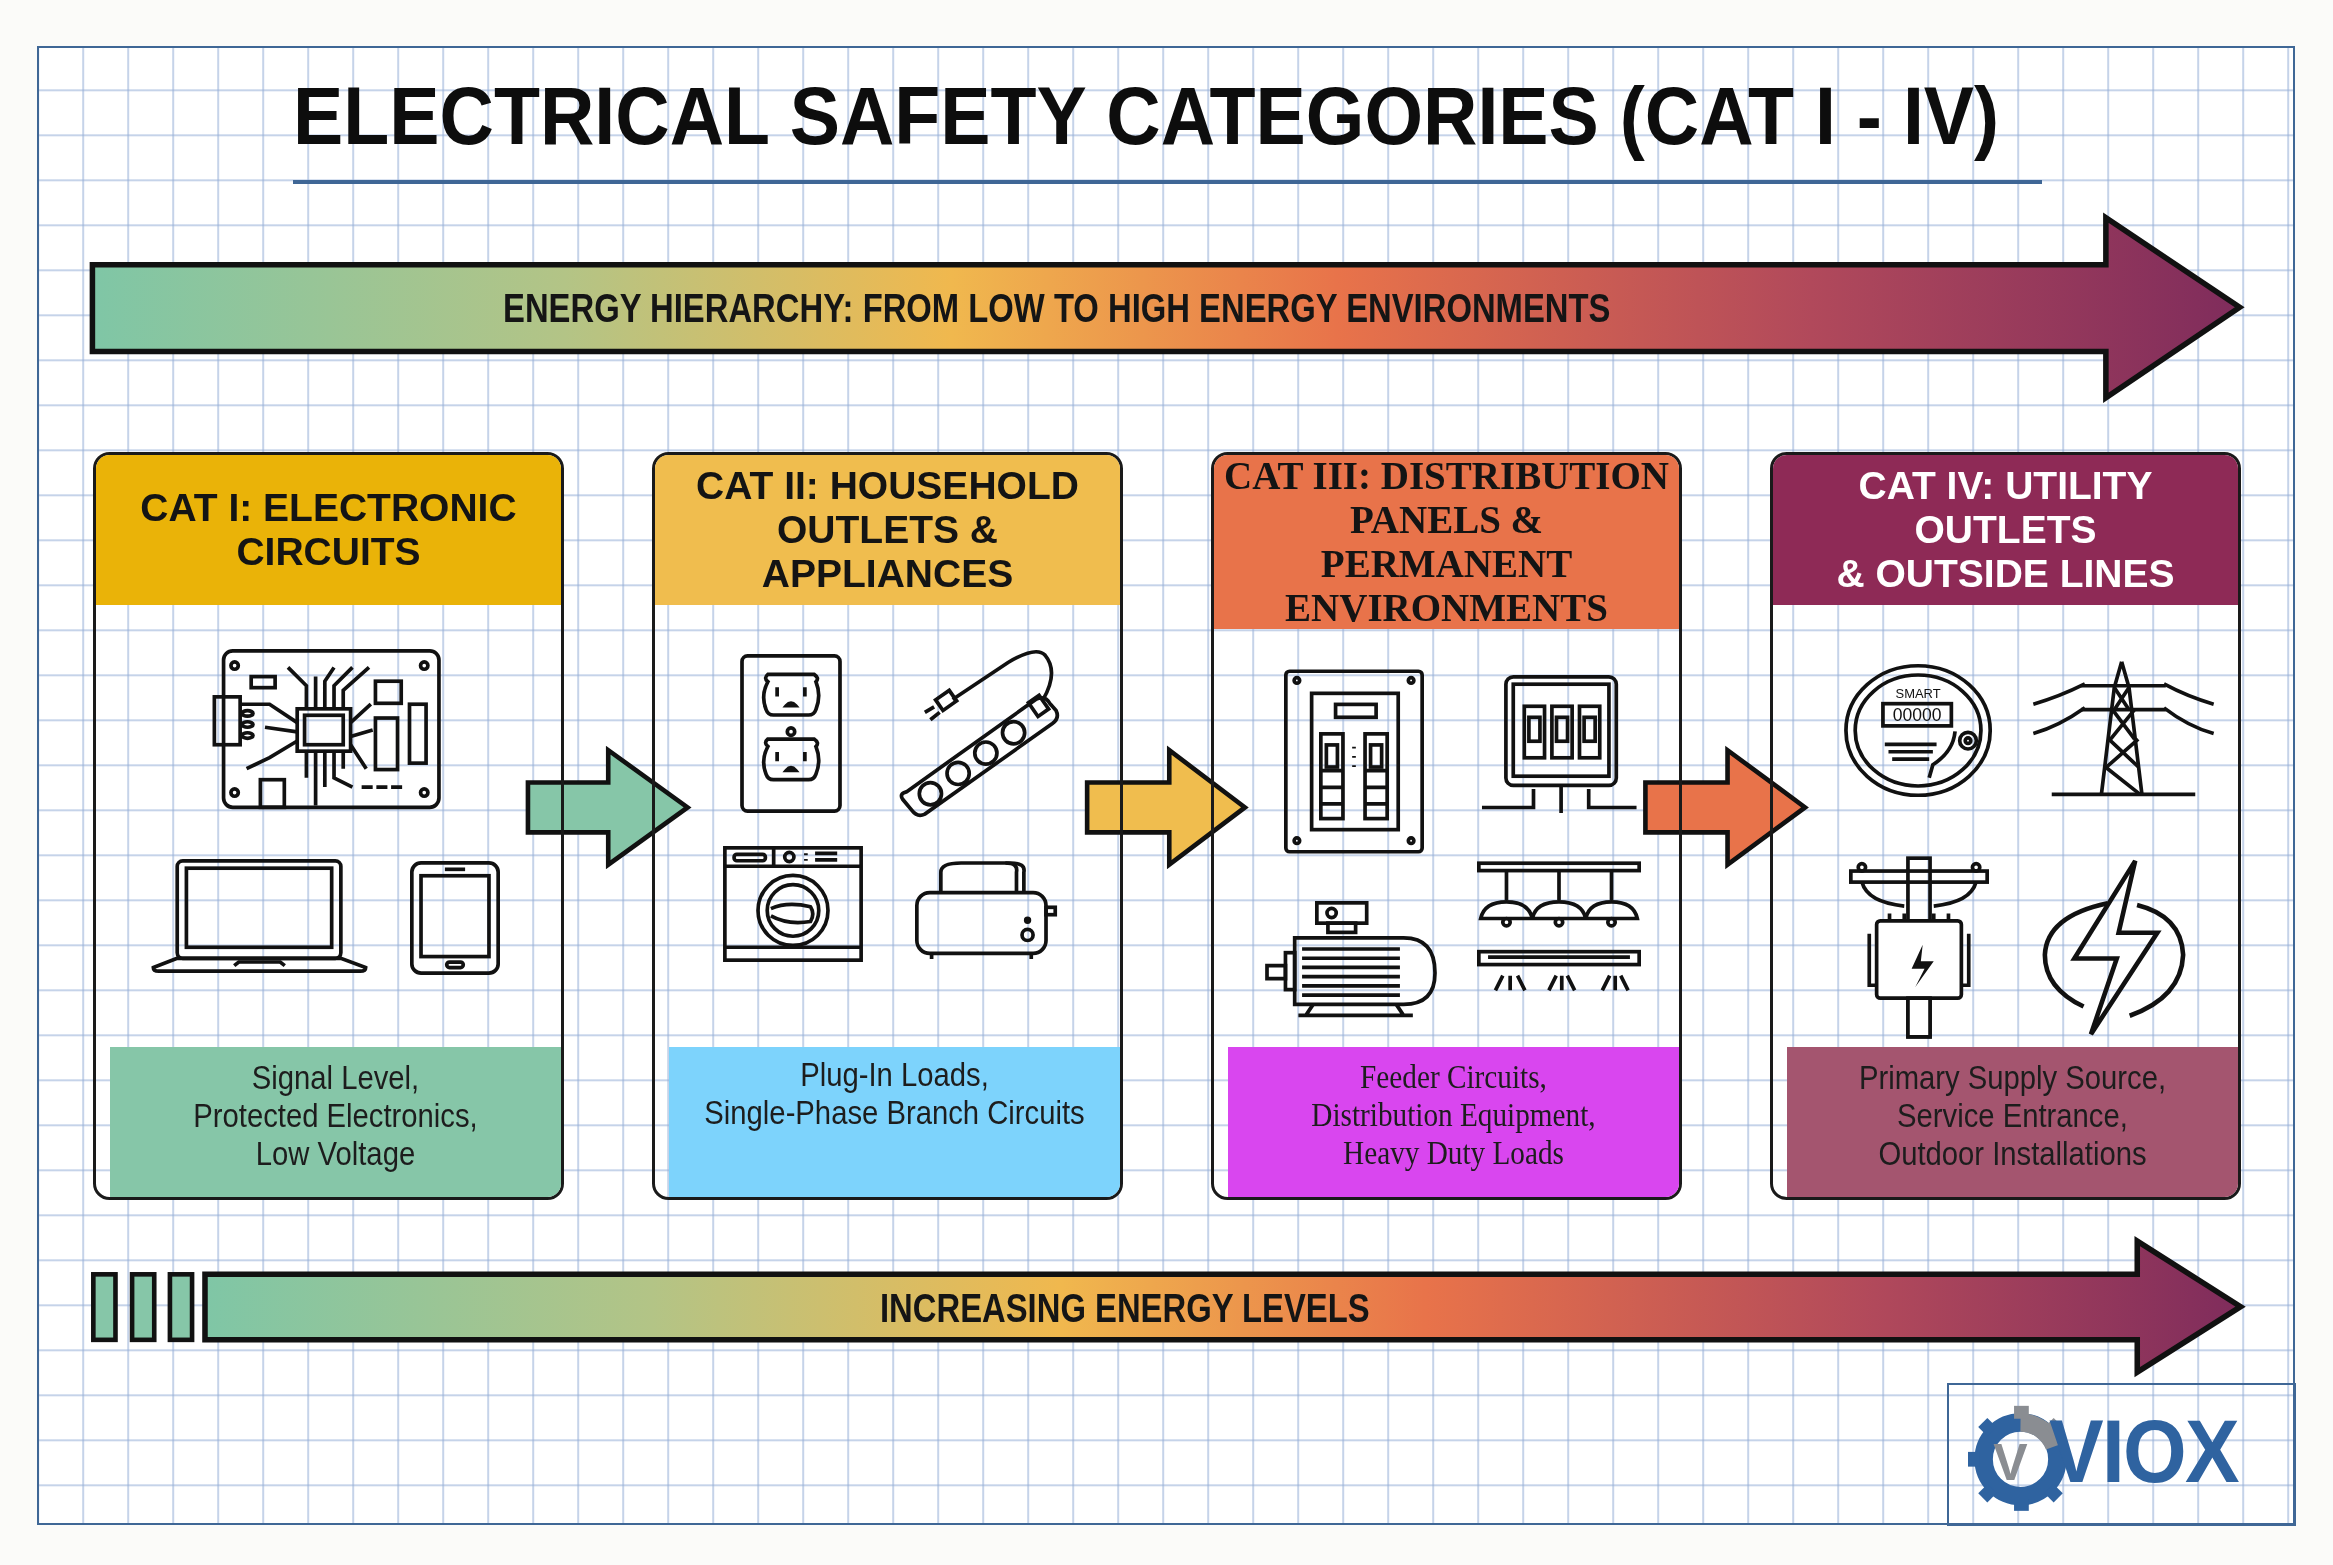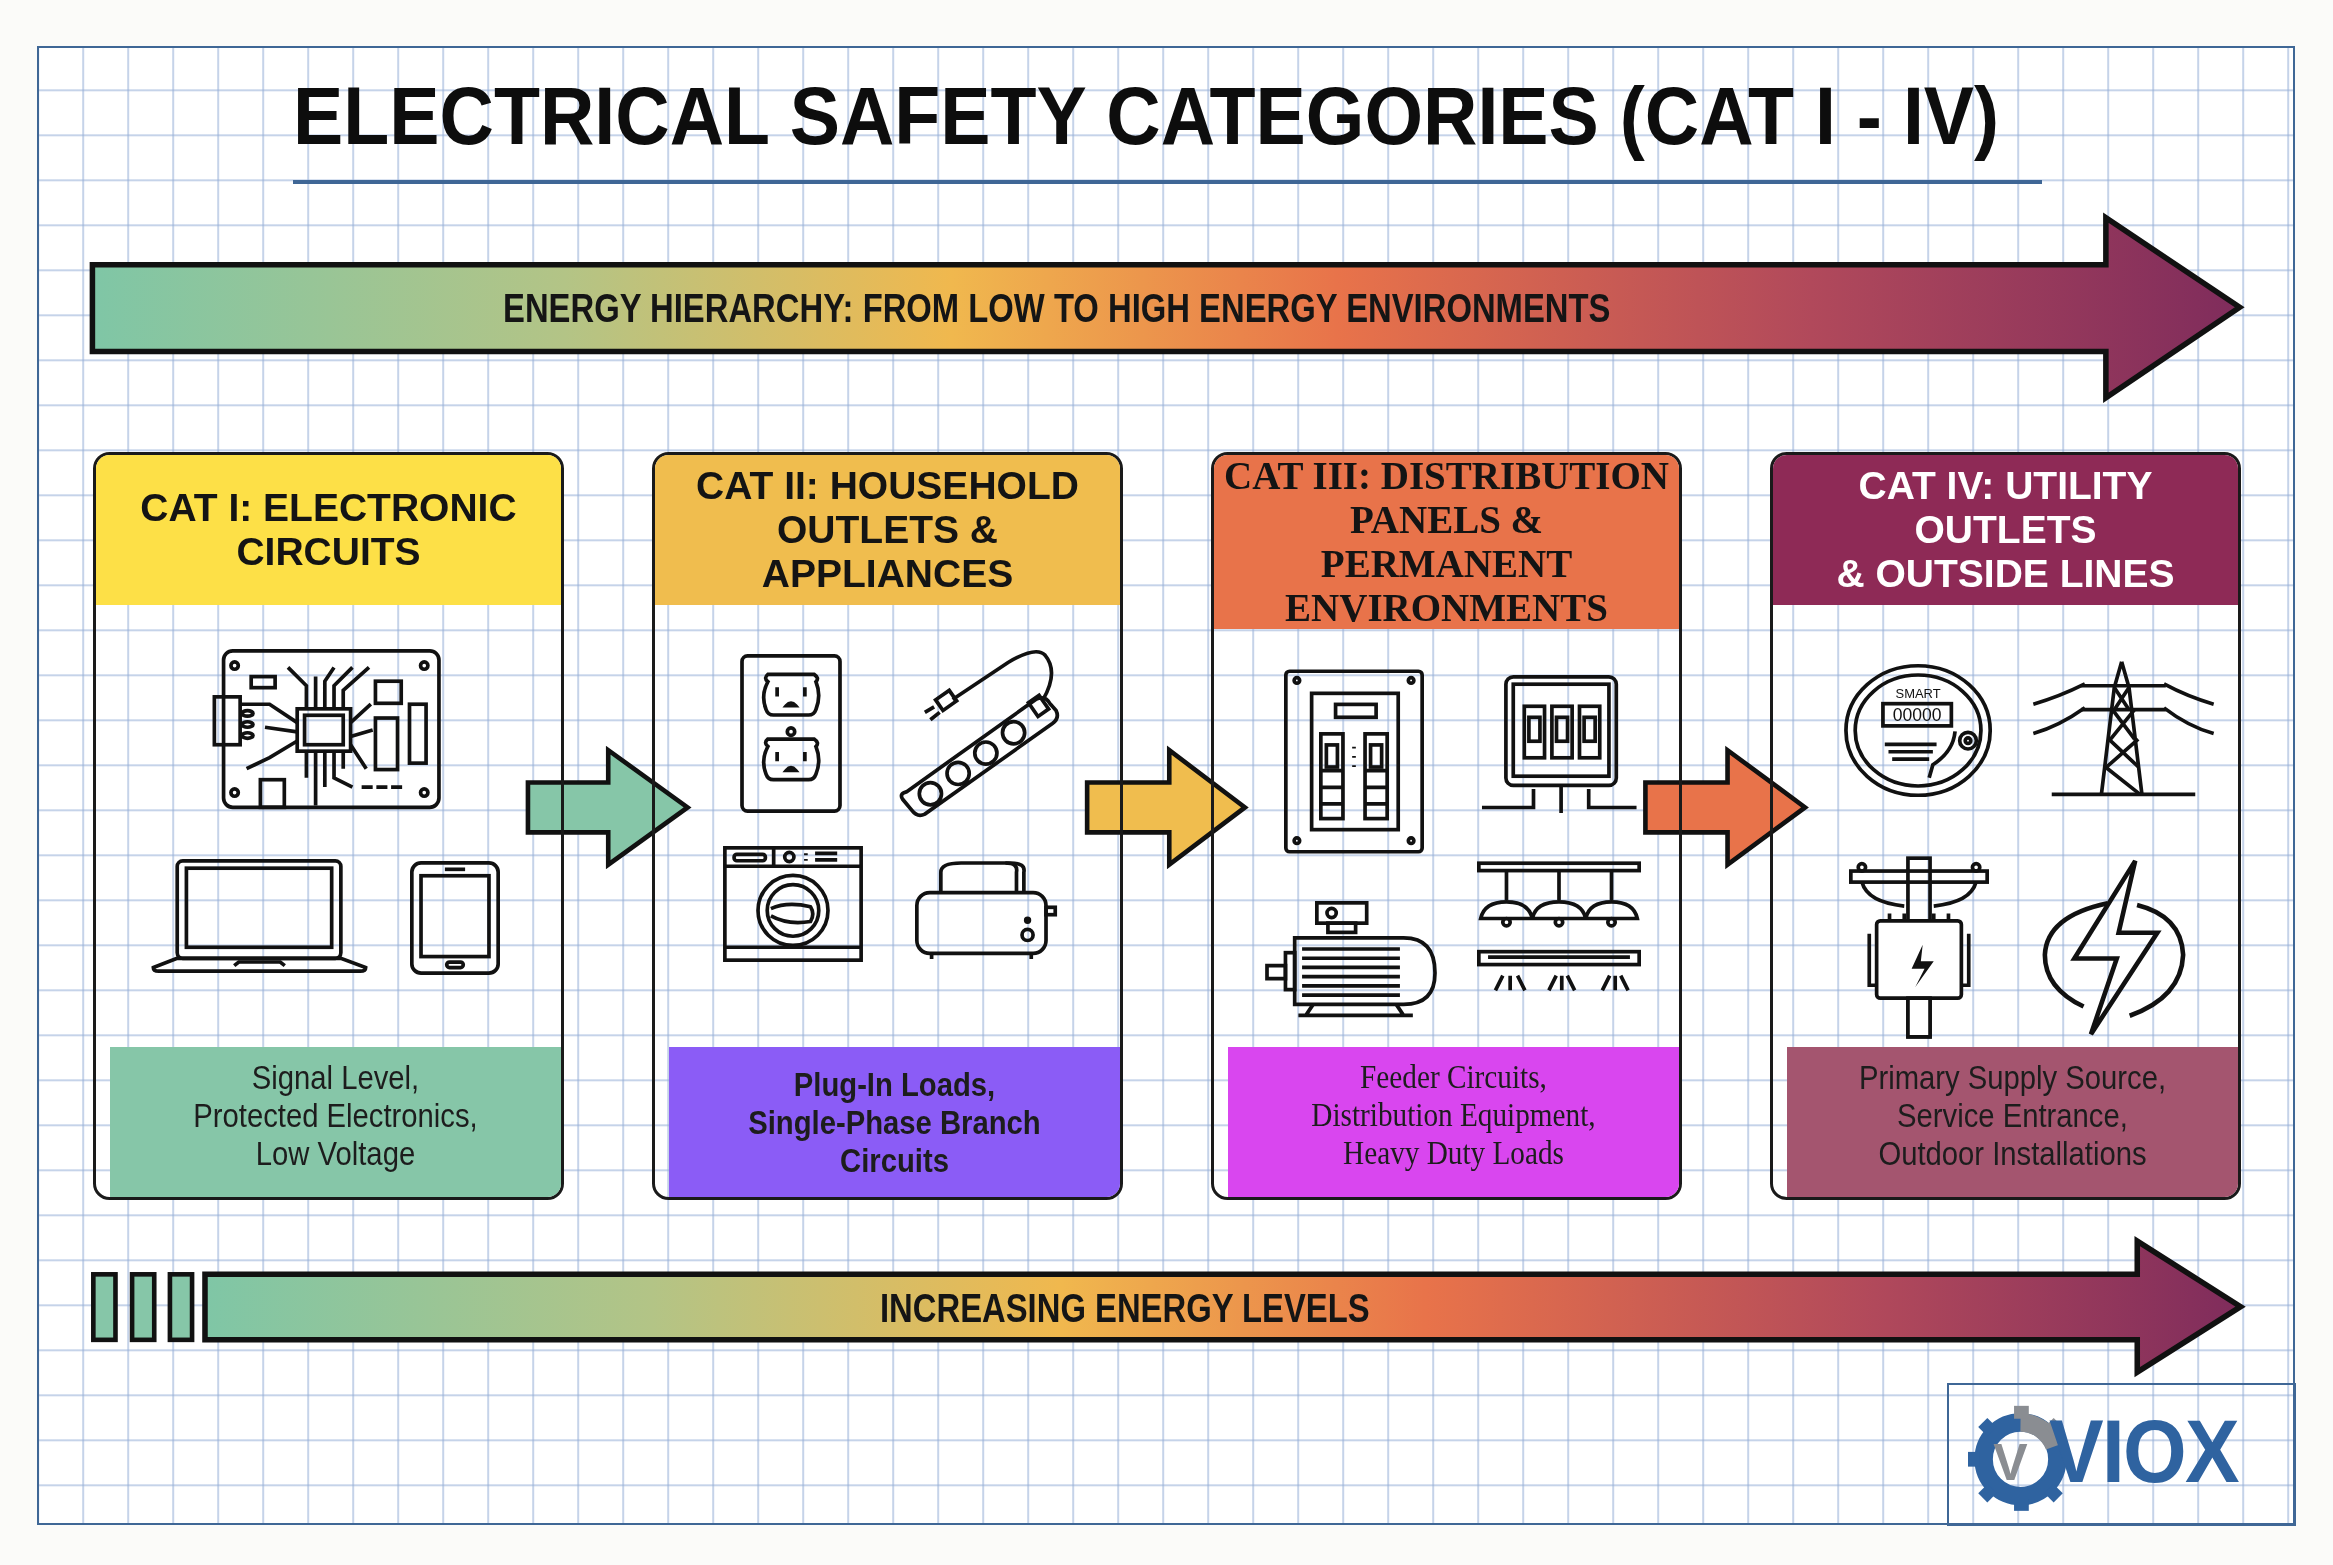--- a/index.html
+++ b/index.html
@@ -101,21 +101,21 @@
 
   <polygon points="572,848 659,848 659,813 745,875 659,937 659,902 572,902" fill="#86c6a8" stroke="#111" stroke-width="5"></polygon>
   <polygon points="1178,848 1267,848 1267,813 1349,875 1267,937 1267,902 1178,902" fill="#f0bd4e" stroke="#111" stroke-width="5"></polygon>
   <polygon points="1783,848 1872,848 1872,813 1956,875 1872,937 1872,902 1783,902" fill="#e8734a" stroke="#111" stroke-width="5"></polygon>
 </svg>
 
 <div class="bar-label" style="left:503px; top:282px; font-size:41px; line-height:52px; transform:scaleX(0.80); z-index:2;">ENERGY HIERARCHY: FROM LOW TO HIGH ENERGY ENVIRONMENTS</div>
 <div class="bar-label" style="left:880px; top:1282px; font-size:41px; line-height:52px; transform:scaleX(0.80); z-index:2;">INCREASING ENERGY LEVELS</div>
 
 <div class="card" style="left:93px; width:471px;">
-  <div class="card-head" style="height:150px; background:#fde047; color:#141414;">
+  <div class="card-head" style="height:150px; background:#eab308; color:#141414;">
     <div>
       <span>CAT I: ELECTRONIC</span>
       <span>CIRCUITS</span>
     </div>
   </div>
 
   <div class="icon" style="left:118px; top:194px; width:229px; height:162px;">
     <svg viewBox="0 0 248 176" fill="none" stroke="#111" stroke-width="4">
       <rect x="10" y="2" width="234" height="170" rx="10"></rect>
       <rect x="0" y="52" width="28" height="52"></rect>
@@ -214,21 +214,21 @@
     <svg viewBox="0 0 155 108" fill="none" stroke="#111" stroke-width="4">
       <path d="M28 34 V12 Q28 2 50 2 H104 Q120 2 118 12 V34"></path>
       <path d="M98 2 Q112 2 110 12 V34"></path>
       <rect x="2" y="34" width="140" height="66" rx="14"></rect>
       <rect x="142" y="50" width="10" height="8"></rect>
       <circle cx="122" cy="80" r="6"></circle>
         <circle cx="122" cy="64" r="2"></circle>
       <path d="M18 100 V106 M126 100 V106"></path>
     </svg>
   </div>
-  <div class="card-foot" style="background:#8b5cf6; padding-top:18px;font-weight:bold;">
+  <div class="card-foot" style="background:#7dd3fc; padding-top:8px;">
     <span class="ln">Plug-In Loads,</span>
     <span class="ln">Single-Phase Branch Circuits</span>
   </div>
 </div>
 
 <div class="card" style="left:1211px; width:471px;font-family:Liberation Serif, serif;">
   <div class="card-head" style="height:174px; background:#e8734a; color:#141414;">
     <div>
       <span>CAT III: DISTRIBUTION</span>
       <span>PANELS &amp; PERMANENT</span>

